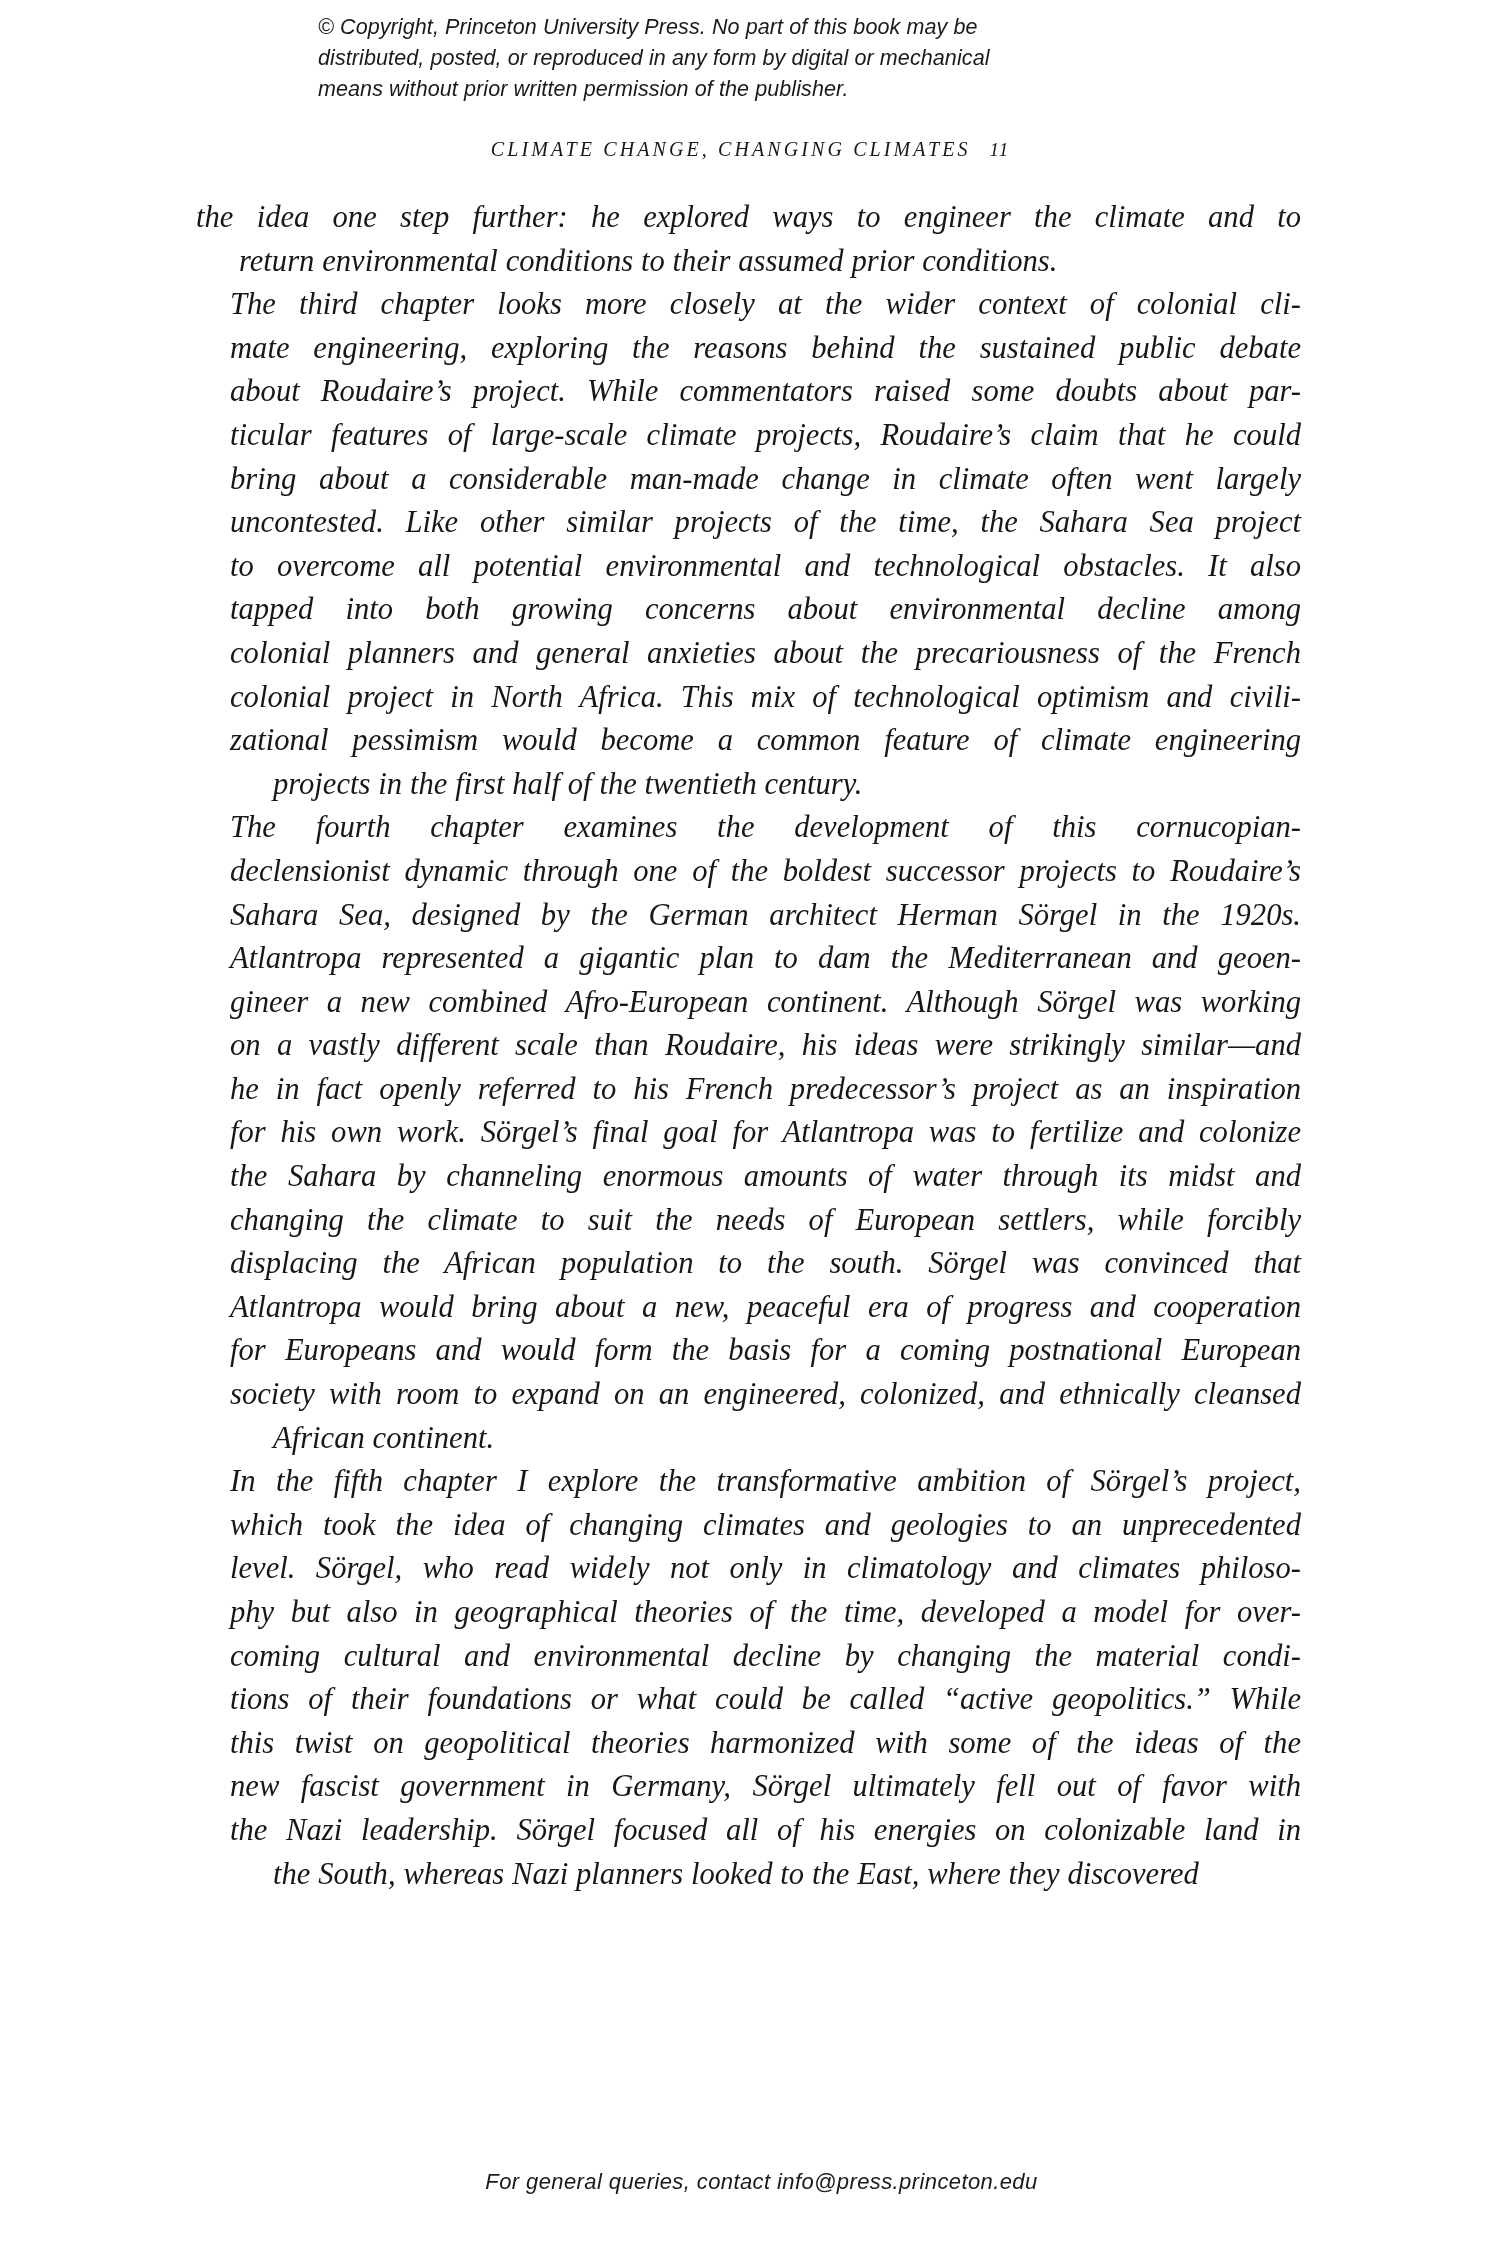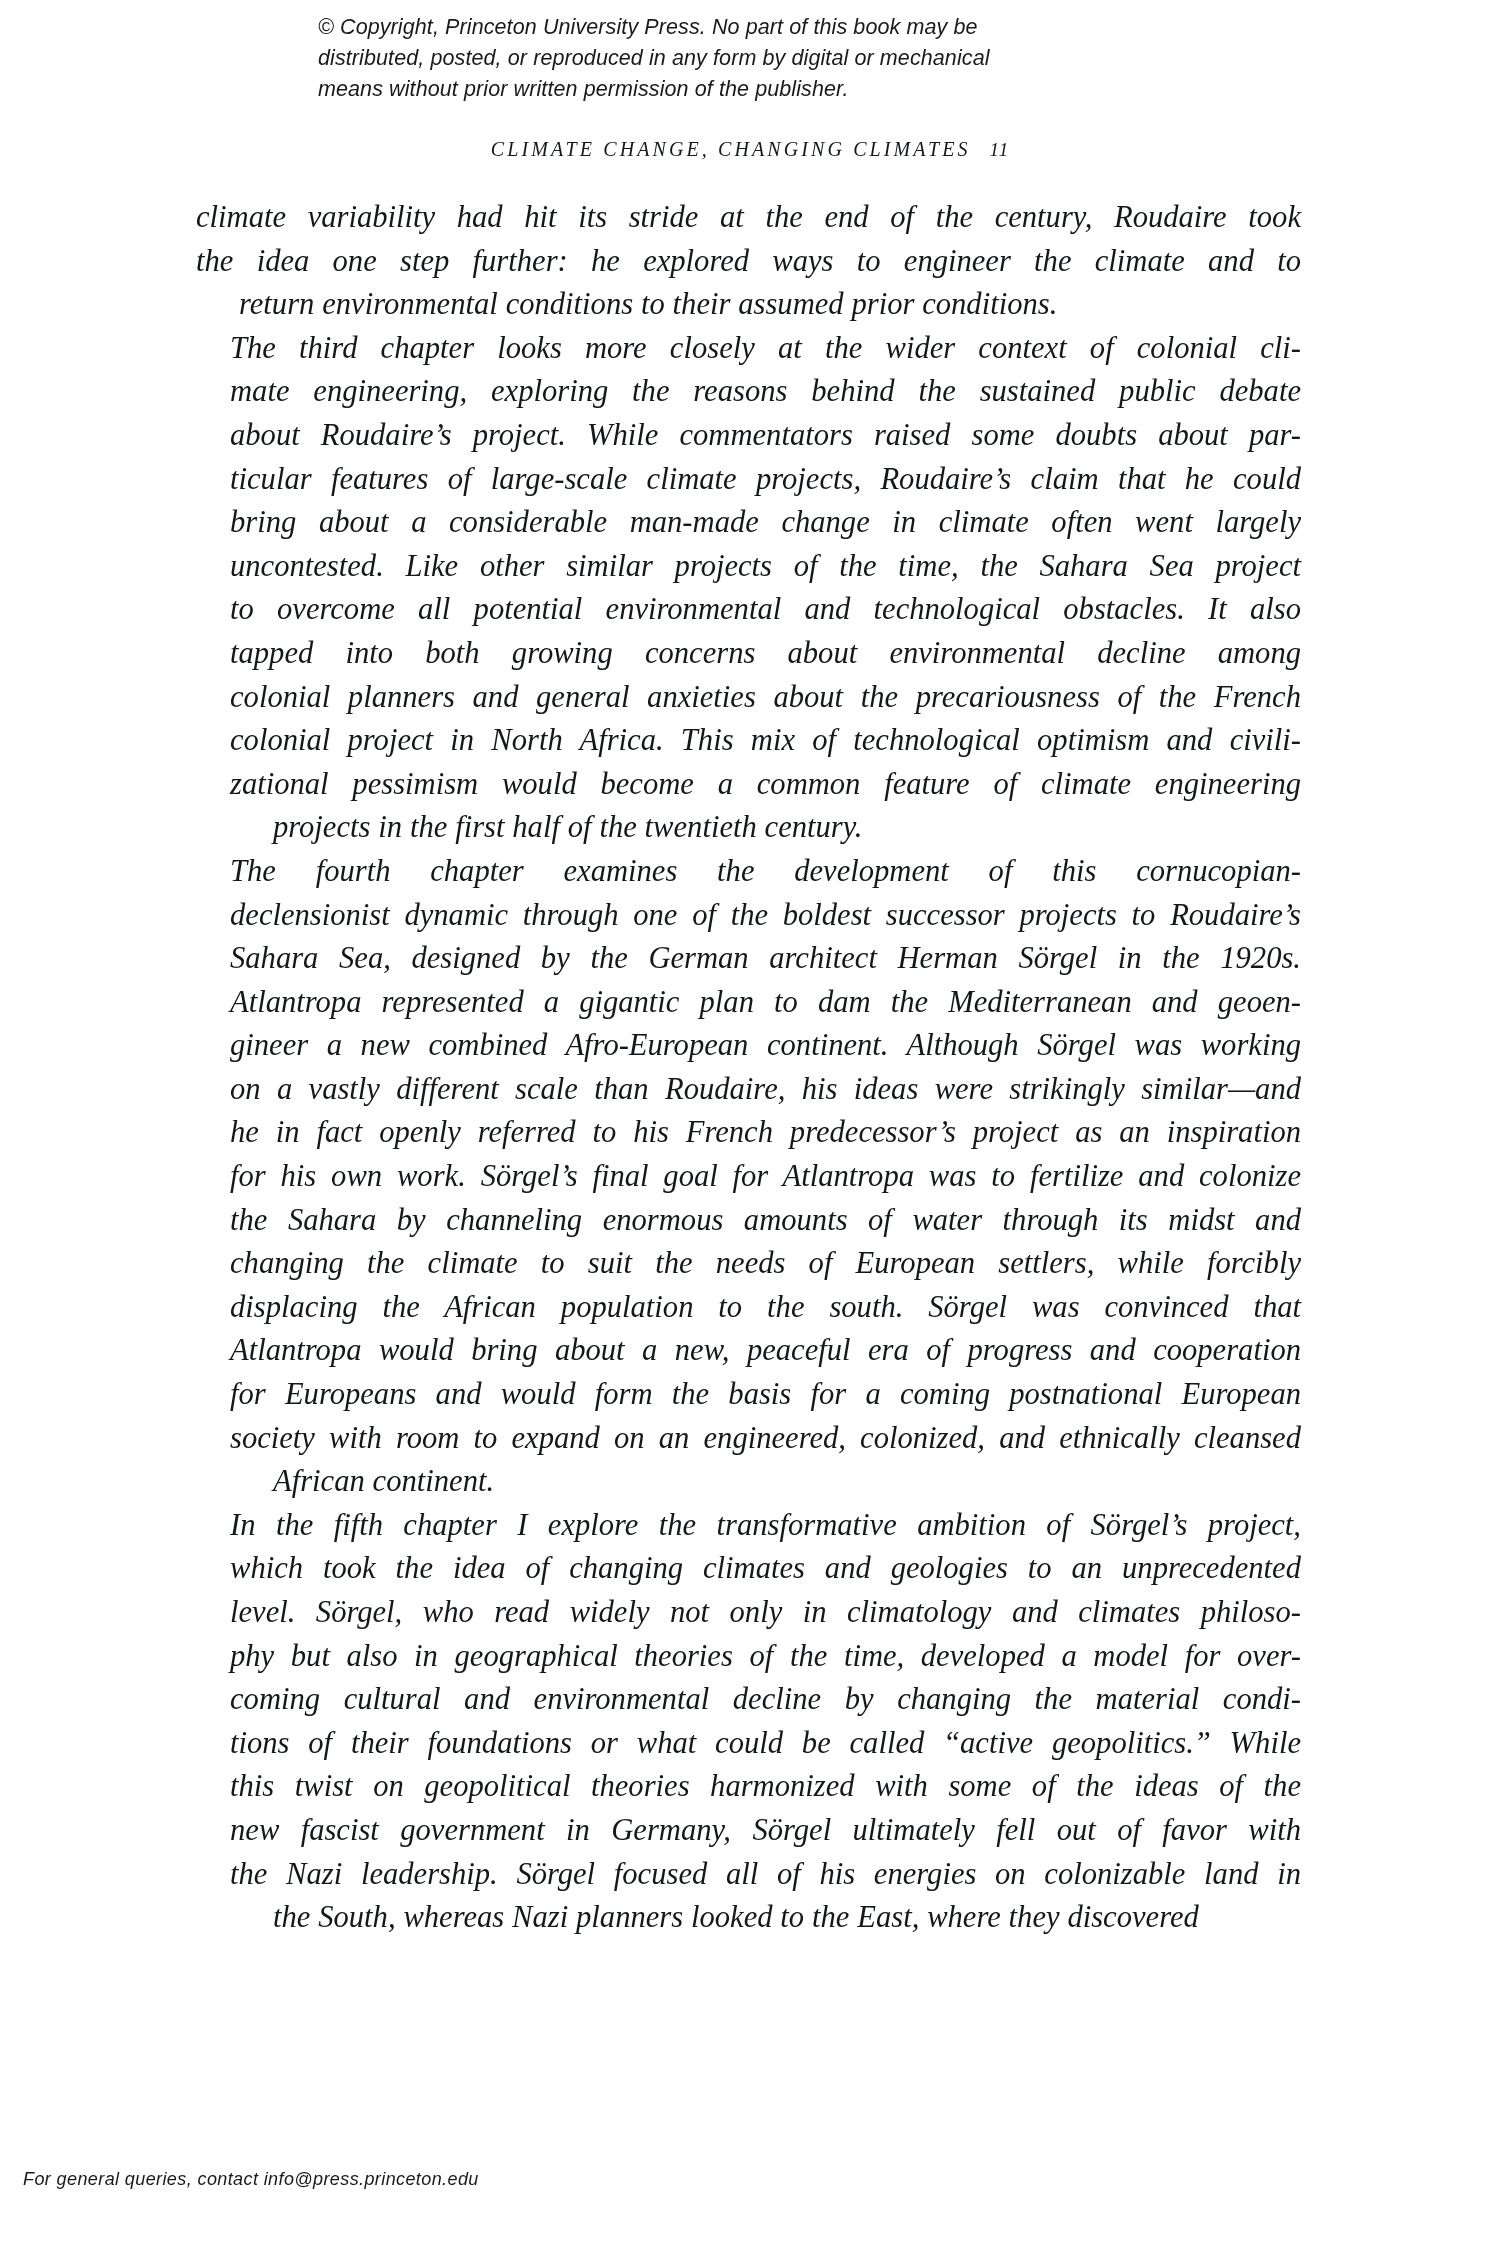--- a/index.html
+++ b/index.html
@@ -100,23 +100,23 @@
     text-align-last: left;
     margin-left: 43px;
   }
 
   
   .footer-note {
     position: absolute;
     left: 0;
     right: 0;
     top: 2169px;
-    text-align: left;
+    text-align: center;
     font-family: "Liberation Sans", "DejaVu Sans", sans-serif;
-    font-size: 18px;
+    font-size: 22px;
     letter-spacing: 0.4px;
     color: #1a1a1a;
     padding-left: 23px;
   }
 </style>
 </head>
 <body>
 
 <div class="page">
 
@@ -125,21 +125,20 @@
     <span class="cline">distributed, posted, or reproduced in any form by digital or mechanical</span>
     <span class="cline">means without prior written permission of the publisher.</span>
   </div>
 
   <div class="running-head">
     <span class="rh-inner"><span class="rh-title">CLIMATE CHANGE, CHANGING CLIMATES</span><span class="rh-folio">11</span></span>
   </div>
 
   <div class="text-block" id="body-text-block">
       <p class="para" id="para-1">
-        <span class="ln just">climate variability had hit its stride at the end of the century, Roudaire took</span>
         <span class="ln just">the idea one step further: he explored ways to engineer the climate and to</span>
         <span class="ln last">return environmental conditions to their assumed prior conditions.</span>
       </p>
       <p class="para indent" id="para-2">
         <span class="ln just" style="text-indent: 34px;">The third chapter looks more closely at the wider context of colonial cli-</span>
         <span class="ln just">mate engineering, exploring the reasons behind the sustained public debate</span>
         <span class="ln just">about Roudaire’s project. While commentators raised some doubts about par-</span>
         <span class="ln just">ticular features of large-scale climate projects, Roudaire’s claim that he could</span>
         <span class="ln just">bring about a considerable man-made change in climate often went largely</span>
         <span class="ln just">uncontested. Like other similar projects of the time, the Sahara Sea project</span>

